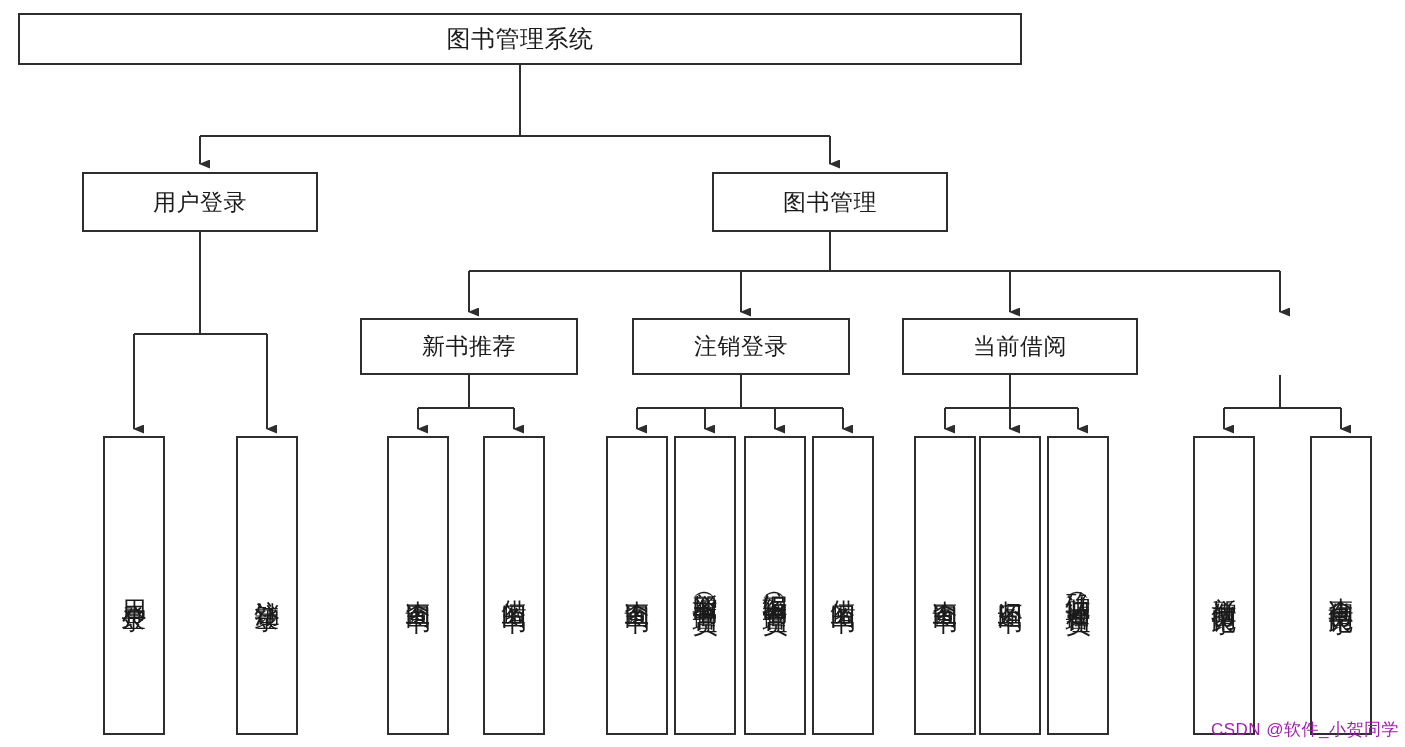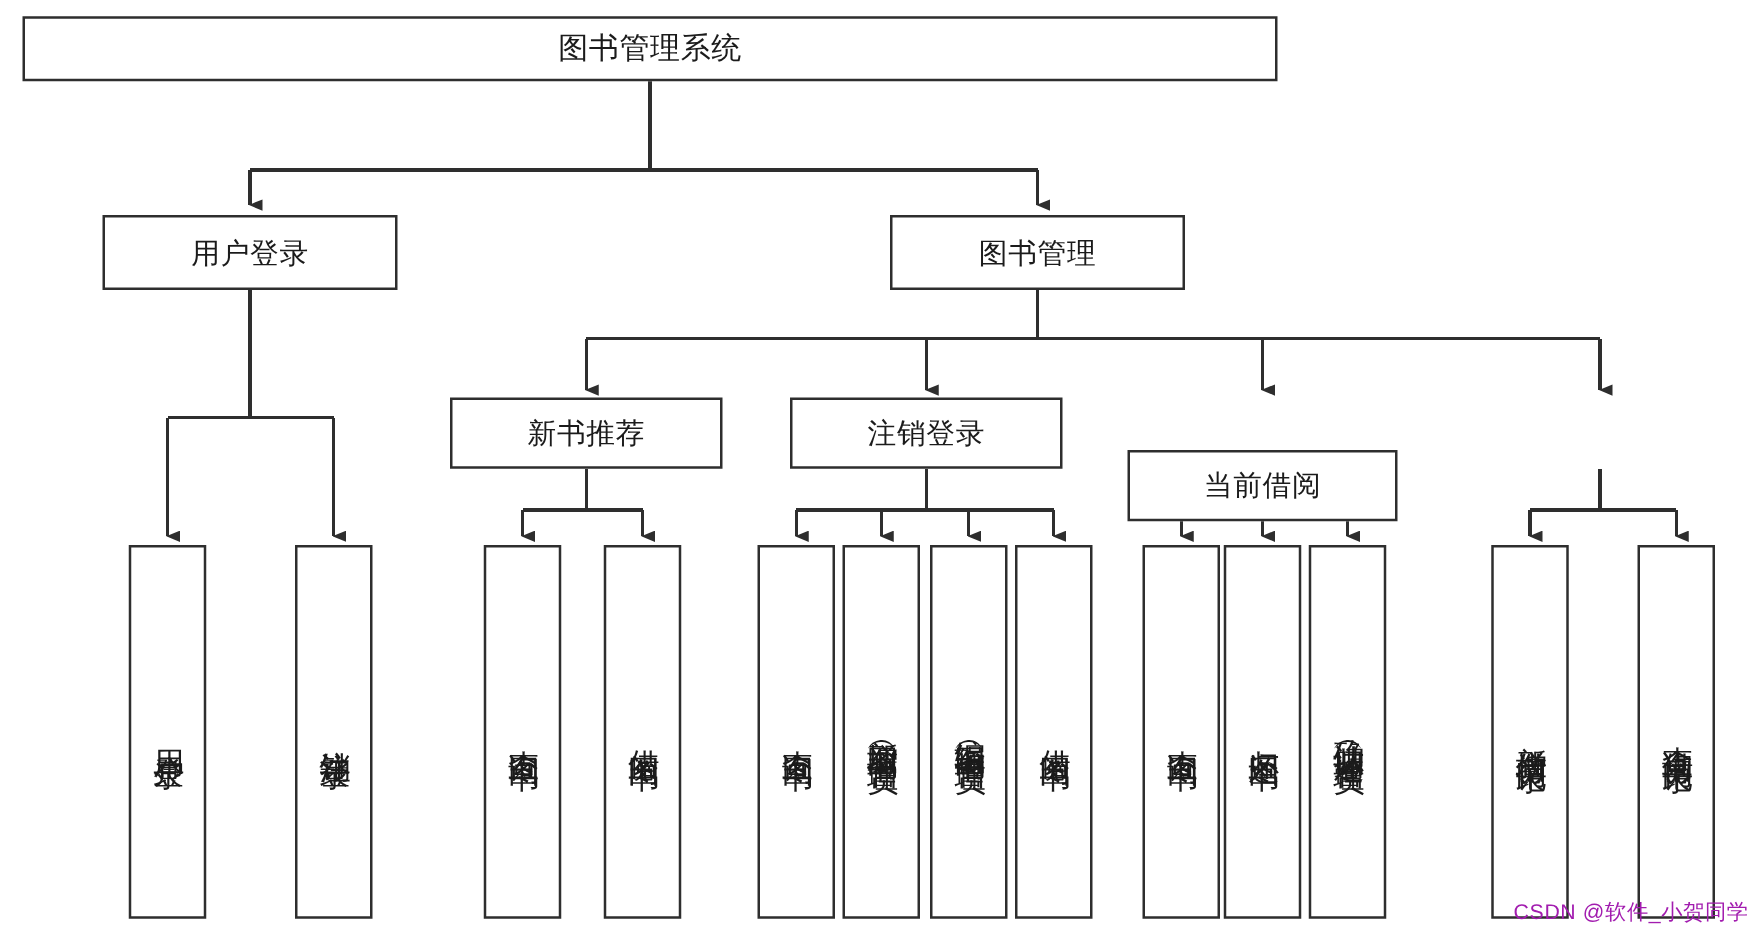--- a/index.html
+++ b/index.html
@@ -138,21 +138,21 @@
   <div class="node-box node-h" style="left:360px; top:318px; width:218px; height:57px;">
     <span class="node-label">新书推荐</span>
   </div>
 
   <div class="node-box node-h" style="left:712px; top:172px; width:236px; height:60px;">
     <span class="node-label">图书管理</span>
   </div>
   <div class="node-box node-h" style="left:632px; top:318px; width:218px; height:57px;">
     <span class="node-label">注销登录</span>
   </div>
-  <div class="node-box node-h" style="left:902px; top:318px; width:216px; height:57px;margin-top:42px;">
+  <div class="node-box node-h" style="left:902px; top:318px; width:236px; height:57px;">
     <span class="node-label">当前借阅</span>
   </div>
 
   <div class="node-box node-v" style="left:103px; top:436px; width:62px; height:299px;">
     <span class="node-label">用户登录</span>
   </div>
   <div class="node-box node-v" style="left:236px; top:436px; width:62px; height:299px;">
     <span class="node-label">注销登录</span>
   </div>
 

